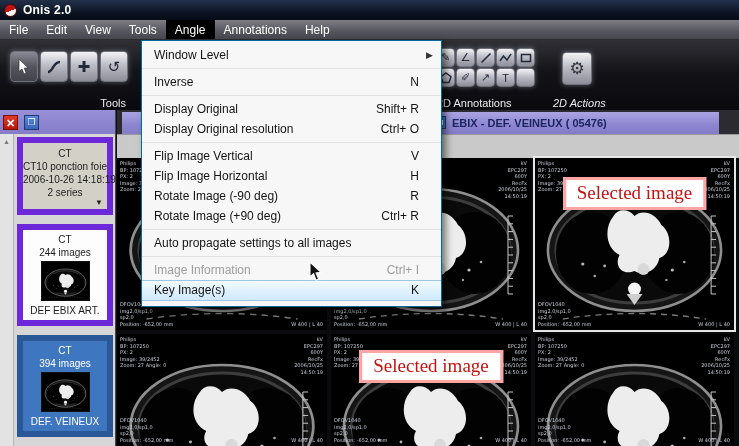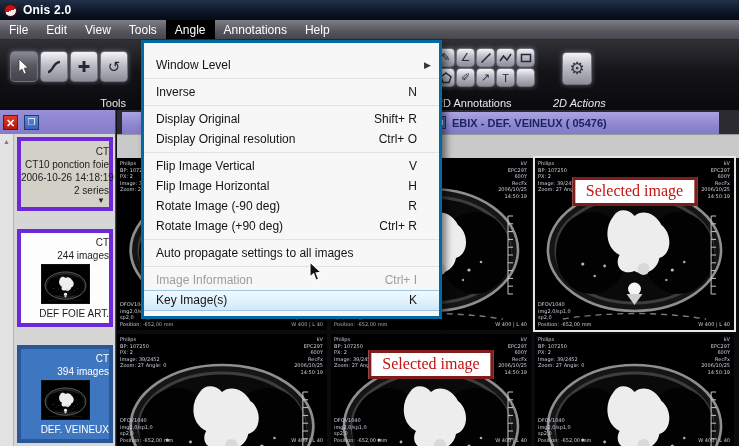--- a/index.html
+++ b/index.html
@@ -42,21 +42,21 @@
   .close-btn{width:15px;height:15px;background:linear-gradient(#e03a2a,#b81808);
     color:#fff;font-size:11px;font-weight:bold;line-height:14px;text-align:center;
     border:1px solid #7c0e06;box-sizing:border-box;}
   .restore-btn{width:15px;height:15px;background:linear-gradient(#5d8ade,#3a64b8);
     border:1px solid #1d3a74;box-sizing:border-box;color:#fff;font-size:9px;
     display:flex;align-items:center;justify-content:center;}
   .scroll-track{position:absolute;left:0;top:24px;width:14px;height:312px;
     background:#e3e3e3;border-right:1px solid #b5b5b5;box-sizing:border-box;}
   .scroll-up{color:#7c7c7c;font-size:7px;text-align:center;padding-top:4px;}
   .cards{position:absolute;left:17px;top:27px;width:96px;}
-  .card{border:4px solid #6d28d9;margin-bottom:18px;text-align:right;
+  .card{border:6px solid #6d28d9;margin-bottom:9px;text-align:center;
     font-size:10px;color:#1c1c1c;background:#d3d0c8;position:relative;box-sizing:border-box;}
   .card .ln{line-height:13px;white-space:nowrap;}
   .card.header-card{padding:4px 0 10px;}
   .card .dd-arrow{position:absolute;right:4px;bottom:2px;font-size:8px;color:#222;}
   .card.series{background:#fdfdfd;padding:3px 0 3px;}
   .card.series.selected{background:#3f76c0;color:#fff;border-color:#2a5796;}
   .thumb{width:49px;height:40px;margin:2px auto 2px;background:#000;border:1px solid #111;box-sizing:border-box;overflow:hidden;}
   .card .caption{line-height:13px;padding-top:1px;white-space:nowrap;}
   
   .main-bg{position:absolute;left:117px;top:110px;width:622px;height:336px;background:#161618;}
@@ -73,27 +73,27 @@
   .grid{position:absolute;left:117px;top:158px;width:622px;height:288px;background:#0b0b0d;}
   .cell{position:absolute;background:#000;overflow:hidden;}
   .cell.selected{outline:2px solid #e6e6e6;}
   .ov{position:absolute;color:#c9ced8;font-size:5px;line-height:6.5px;
     font-family:"DejaVu Sans",sans-serif;z-index:3;}
   .ov.tl{left:3px;top:2px;text-align:left;}
   .ov.tr{right:4px;top:2px;text-align:right;}
   .ov.bl{left:3px;bottom:3px;text-align:left;}
   .ov.br{right:4px;bottom:3px;text-align:right;}
   .selected-label{position:absolute;left:50%;transform:translateX(-50%);
-    background:#fff;border:3px solid #7f1d1d;color:#c31212;
-    font-family:"Liberation Serif",serif;font-size:16px;padding:2px 11px 3px;
+    background:#fff;border:3px solid #fca5a5;color:#c31212;
+    font-family:"Liberation Serif",serif;font-size:19px;padding:2px 11px 3px;
     white-space:nowrap;z-index:5;}
   
   .menu-popup{position:absolute;left:141px;top:40px;width:301px;box-sizing:border-box;
-    background:#f7f7f7;border:3px solid #0369a1;box-shadow:4px 4px 7px rgba(0,0,0,.5);
-    padding:12px 0 5px;z-index:50;}
+    background:#f7f7f7;border:1px solid #0369a1;box-shadow:4px 4px 7px rgba(0,0,0,.5);
+    padding:4px 0 5px;z-index:50;}
   .menu-item{height:20px;line-height:20px;font-size:12px;color:#141414;
     display:flex;align-items:center;padding:0 10px 0 12px;position:relative;}
   .menu-item .lbl{flex:1;white-space:nowrap;}
   .menu-item .sc{text-align:right;padding-right:12px;white-space:nowrap;}
   .menu-item .sub{position:absolute;right:8px;font-size:9px;color:#333;}
   .menu-item.hl{background:linear-gradient(#f2faff,#cfe9fa);
     border-top:1px solid #9cc6e4;border-bottom:1px solid #9cc6e4;height:19px;line-height:19px;}
   .menu-item.dis{color:#9d9d9d;}
   .menu-sep{border-top:1px solid #e2e2e2;margin:3px 0;}
   
@@ -554,21 +554,21 @@
             <circle cx="100" cy="131" r="6.5" fill="#f5f5f5"></circle>
             <path d="M92 136 L100 147 L108 136 Z" fill="#cfcfcf"></path>
             <circle cx="48" cy="106" r="1.6" fill="#b9b9b9"></circle>
             <circle cx="60" cy="118" r="1.3" fill="#a9a9a9"></circle>
             <circle cx="70" cy="108" r="1.4" fill="#b2b2b2"></circle>
             <circle cx="138" cy="112" r="1.6" fill="#bdbdbd"></circle>
             <circle cx="150" cy="104" r="1.3" fill="#a9a9a9"></circle>
             <circle cx="132" cy="122" r="1.2" fill="#9f9f9f"></circle>
             <path d="M28 161 Q100 150 172 161" stroke="#7a7a7a" stroke-width="1.3" fill="none" stroke-dasharray="6 5"></path>
           </svg></div>
-      <div class="caption">DEF FOIE ART.</div>
+      <div class="caption">DEF EBIX ART.</div>
     </div>
     <div class="card series selected">
       <div class="ln">CT</div>
       <div class="ln">394 images</div>
       <div class="thumb"><svg width="47" height="38" viewBox="0 0 200 170" preserveAspectRatio="none">
             <rect width="200" height="170" fill="#000"></rect>
             <ellipse cx="100" cy="92" rx="87" ry="61" fill="#151515" stroke="#8f8f8f" stroke-width="2.6"></ellipse>
             <ellipse cx="100" cy="92" rx="79" ry="53" fill="#0a0a0a" stroke="#3d3d3d" stroke-width="3"></ellipse>
             <ellipse cx="57" cy="95" rx="36" ry="41" fill="#020202"></ellipse>
             <ellipse cx="144" cy="95" rx="36" ry="41" fill="#020202"></ellipse>

